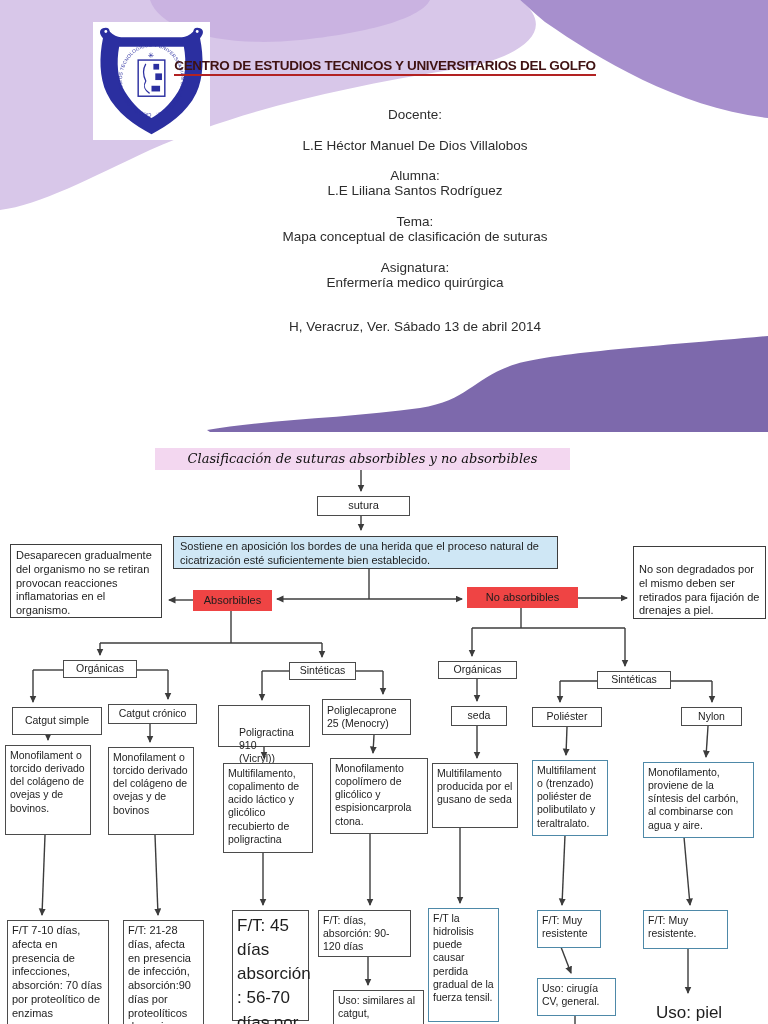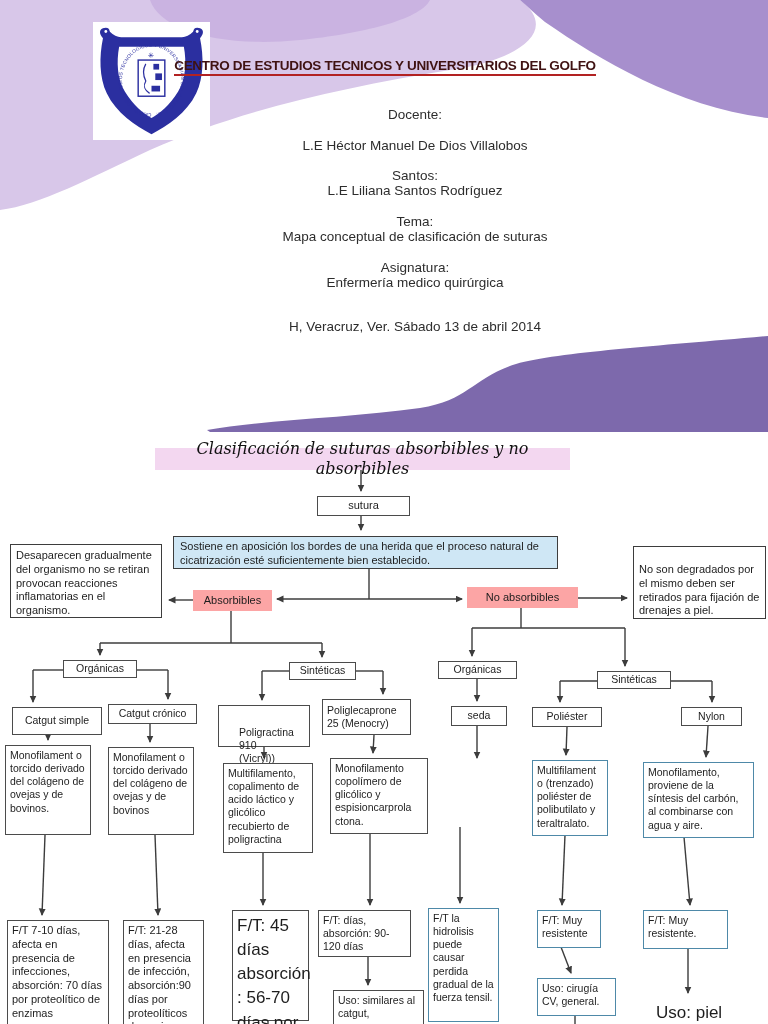--- a/index.html
+++ b/index.html
@@ -15,24 +15,24 @@
            font-size:13.5px;color:#2d2d2d;}
   .hl{margin:0;line-height:15px;}
   .g16{margin-top:16px;} .g15{margin-top:15px;} .g29{margin-top:29px;}
   
   #connectors{position:absolute;left:0;top:0;width:768px;height:1024px;pointer-events:none;}
   .n{position:absolute;box-sizing:border-box;background:#ffffff;border:1.4px solid #4b4b4b;
      color:#1d1d1d;font-size:10.5px;line-height:1.25;padding:3px 4px;}
   .ctr{display:flex;align-items:center;justify-content:center;text-align:center;}
   .thick{border:1.5px solid #3d3d3d;}
   .blue-border{border:1.6px solid #4e89a8;}
-  .label-blue{background:#fca5a5;border:none;}
+  .label-blue{background:#ef4444;border:none;}
   .def{background:#cfe7f5;}
   .titlebar{background:#f3d7f0;border:none;font-family:"DejaVu Serif",serif;
-            font-style:italic;font-size:16px;color:#111111;}
+            font-style:italic;font-size:13px;color:#111111;}
   .f11{font-size:11px;}
   .f13{font-size:17px;line-height:1.42;}
   .plain{background:transparent;border:none;}
 </style>
 </head>
 <body>
 
 <div id="page">
 
   <svg id="hdr-shapes" viewBox="0 0 768 450" aria-hidden="true">
@@ -65,21 +65,21 @@
     </svg>
   </div>
 
   <div id="inst-title">
     <span>CENTRO DE ESTUDIOS TECNICOS Y UNIVERSITARIOS DEL GOLFO</span>
   </div>
 
   <div class="hdr-col">
     <p class="hl">Docente:</p>
     <p class="hl g16">L.E Héctor Manuel De Dios Villalobos</p>
-    <p class="hl g15">Santos:</p>
+    <p class="hl g15">Alumna:</p>
     <p class="hl">L.E Liliana Santos Rodríguez</p>
     <p class="hl g16">Tema:</p>
     <p class="hl">Mapa conceptual de clasificación de suturas</p>
     <p class="hl g16">Asignatura:</p>
     <p class="hl">Enfermería medico quirúrgica</p>
     <p class="hl g29">H, Veracruz, Ver. Sábado 13 de abril 2014</p>
   </div>
 
   <svg id="connectors" viewBox="0 0 768 1024">
     <defs>
@@ -175,20 +175,21 @@
   <div class="n ctr" style="left:681px;top:707px;width:61px;height:19px;">Nylon</div>
 
   <div class="n" style="left:5px;top:745px;width:86px;height:90px;">Monofilament o torcido derivado del colágeno de ovejas y de bovinos.</div>
 
   <div class="n" style="left:108px;top:747px;width:86px;height:88px;">Monofilament o torcido derivado del colágeno de ovejas y de bovinos</div>
 
   <div class="n" style="left:330px;top:758px;width:98px;height:76px;">Monofilamento copolímero de glicólico y espisioncarprola ctona.</div>
 
   <div class="n" style="left:223px;top:763px;width:90px;height:90px;">Multifilamento, copalimento de acido láctico y glicólico recubierto de poligractina</div>
 
+  <div class="n" style="left:432px;top:763px;width:86px;height:65px;">Multifilamento producida por el gusano de seda</div>
 
   <div class="n blue-border" style="left:532px;top:760px;width:76px;height:76px;">Multifilament o (trenzado) poliéster de polibutilato y teraltralato.</div>
 
   <div class="n blue-border" style="left:643px;top:762px;width:111px;height:76px;">Monofilamento, proviene de la síntesis del carbón, al combinarse con agua y aire.</div>
 
   <div class="n f11" style="left:7px;top:920px;width:102px;height:108px;">F/T 7-10 días, afecta en presencia de infecciones, absorción: 70 días por proteolítico de enzimas</div>
 
   <div class="n f11" style="left:123px;top:920px;width:81px;height:108px;">F/T: 21-28 días, afecta en presencia de infección, absorción:90 días por proteolíticos de enzimas</div>
 
   <div class="n f13" style="left:232px;top:910px;width:77px;height:111px;">F/T: 45 días absorción : 56-70 días por hidrolisis.</div>

